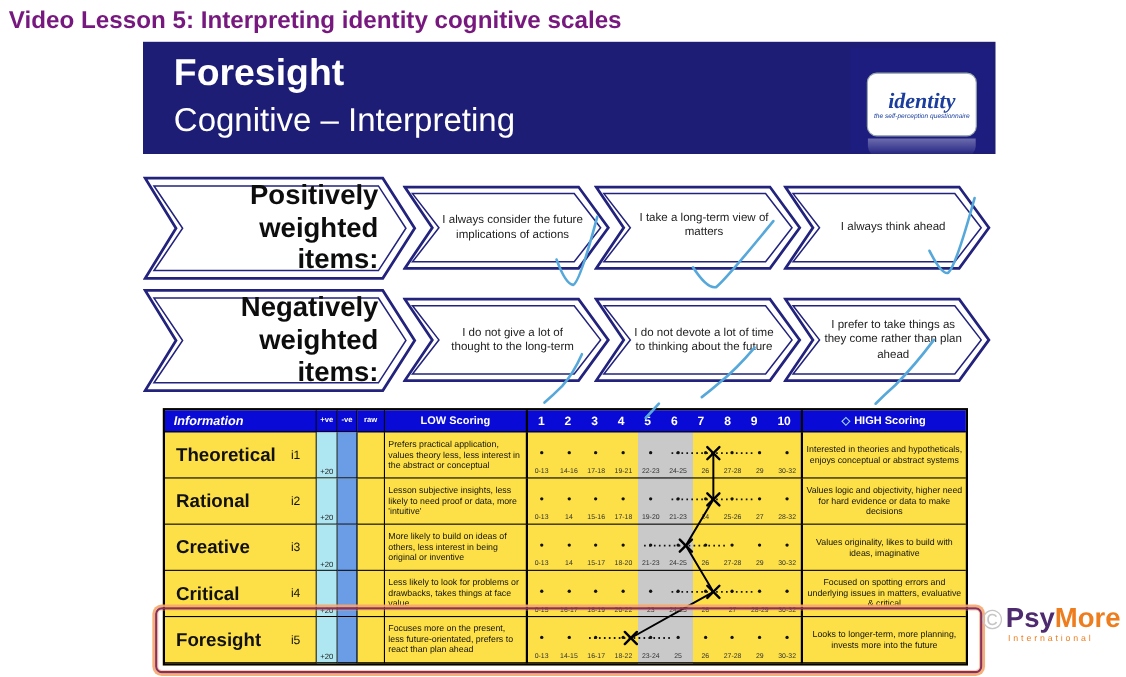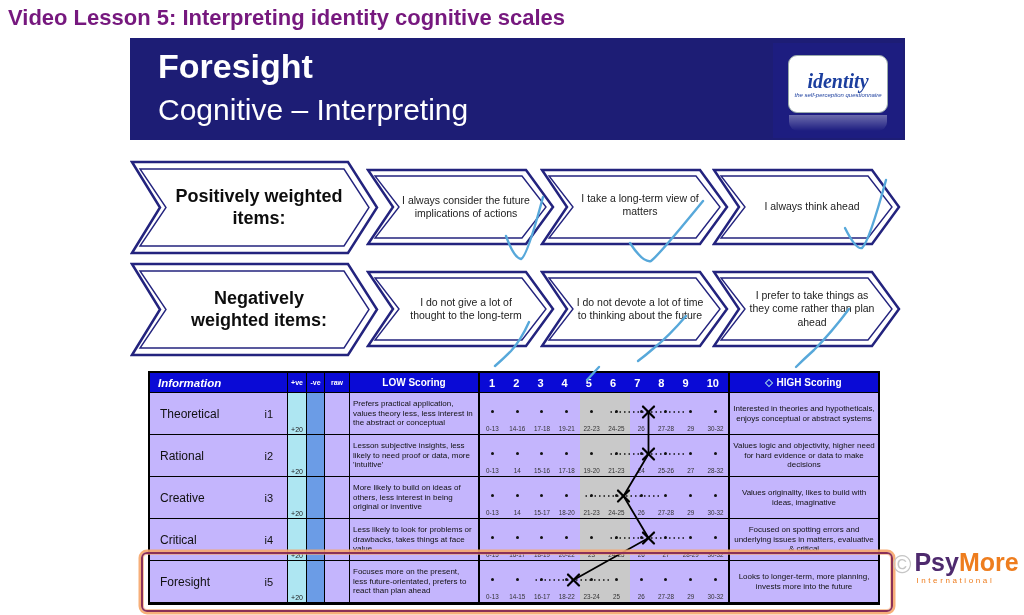--- a/index.html
+++ b/index.html
@@ -8,64 +8,64 @@
 
   
   .page-title{position:absolute;left:8px;top:5px;font-size:22px;font-weight:bold;color:#76187e;}
 
   
   .band{position:absolute;left:130px;top:38px;width:775px;height:102px;background:#1d1d75;}
   .band-titles{position:absolute;left:28px;top:6px;color:#fff;}
   .band-line1{font-size:34px;font-weight:bold;line-height:44px;}
   .band-line2{font-size:30px;font-weight:normal;line-height:44px;}
   .id-logo-box{position:absolute;right:2px;top:5px;width:130px;height:95px;background:#1d1d80;}
-  .id-card{margin:12px auto 0 auto;width:98px;height:56px;background:#fff;border:1px solid #9aa;
+  .id-card{margin:23px auto 0 auto;width:98px;height:56px;background:#fff;border:1px solid #9aa;
            border-radius:9px;display:flex;flex-direction:column;align-items:center;justify-content:center;}
   .id-word{font-family:"Liberation Serif", serif;font-style:italic;font-weight:bold;
            font-size:20px;color:#1b3e9e;line-height:20px;}
   .id-tag{font-size:6px;color:#1b3e9e;font-style:italic;margin-top:1px;white-space:nowrap;}
   .id-reflect{margin:2px auto 0 auto;width:98px;height:16px;border-radius:0 0 9px 9px;
               background:linear-gradient(rgba(255,255,255,.35),rgba(255,255,255,0));}
 
   
   .chev{position:absolute;}
   .chev svg{position:absolute;left:0;top:0;}
   .chev-outer{fill:#ffffff;stroke:#23237e;stroke-width:2.5;stroke-linejoin:miter;}
   .chev-inner{fill:none;stroke:#23237e;stroke-width:1.4;stroke-linejoin:miter;}
   .chev-label-text{position:absolute;left:44px;right:36px;top:0;bottom:0;display:flex;
-                   align-items:center;justify-content:center;text-align:center;
-                   font-size:18px;font-weight:bold;color:#0d0d0d;line-height:1.18;}
+                   align-items:center;justify-content:center;text-align:right;
+                   font-size:25px;font-weight:bold;color:#0d0d0d;line-height:1.18;}
   .chev-item-text{position:absolute;left:36px;right:26px;top:4px;bottom:4px;display:flex;
                   align-items:center;justify-content:center;text-align:center;
                   font-size:10.5px;color:#222;line-height:1.25;}
 
   
   .pen-svg{position:absolute;left:0;top:0;z-index:6;pointer-events:none;}
   .pen{fill:none;stroke:#57a8da;stroke-width:2.4;stroke-linecap:round;}
 
   
-  .itable{position:absolute;left:148px;top:371px;width:728px;border:2px solid #000;background:#c4b5fd;}
+  .itable{position:absolute;left:148px;top:371px;width:728px;border:2px solid #000;background:#fde047;}
   .gray-band{position:absolute;left:430px;top:20px;width:50px;height:210px;background:#c9c9c9;z-index:0;}
   .thead,.tbody{position:relative;z-index:1;display:grid;
       grid-template-columns:138px 19px 18px 25px 130px 250px 148px;}
   .thead{height:20px;}
   .thead .hcell{background:#0a0ad6;color:#fff;display:flex;align-items:center;justify-content:center;
       border-right:1px solid #000;border-bottom:1px solid #000;box-sizing:border-box;}
   .h-info{justify-content:flex-start !important;padding-left:8px;font-style:italic;font-weight:bold;font-size:11.5px;}
   .h-sm{font-size:7px;font-weight:bold;}
   .h-low,.h-high{font-size:10px;font-weight:bold;}
   .h-nums{justify-content:space-around !important;font-size:11px;font-weight:bold;border-right-width:2px !important;}
   .h-low{border-right-width:2px !important;}
   .h-high{border-right:none !important;}
   .diamond{display:inline-block;width:4px;height:4px;border:1px solid #9fd4e8;transform:rotate(45deg);
            margin-right:4px;}
   .tbody{grid-auto-rows:42px;}
   .cell{box-sizing:border-box;border-right:1px solid #000;border-bottom:1px solid #000;position:relative;}
   .c-name{display:flex;align-items:center;justify-content:space-between;padding:0 14px 0 10px;}
-  .c-name .nm{font-size:12px;font-weight:normal;color:#111;}
+  .c-name .nm{font-size:17px;font-weight:bold;color:#111;}
   .c-name .code{font-size:11px;color:#111;}
   .c-pos{background:#aee6f2;}
   .c-pos span{position:absolute;bottom:1px;left:0;right:0;text-align:center;font-size:7px;color:#222;}
   .c-neg{background:#6b9ce6;}
   .c-raw{background:transparent;}
   .c-low{border-right-width:2px;display:flex;align-items:center;justify-content:center;
          font-size:8px;line-height:1.18;color:#111;padding:1px 3px;}
   .c-scale{border-right-width:2px;display:flex;background:transparent;}
   .sc-col{width:25px;position:relative;}
   .dot{position:absolute;left:50%;top:17px;width:3px;height:3px;margin-left:-1.5px;border-radius:50%;background:#111;}

